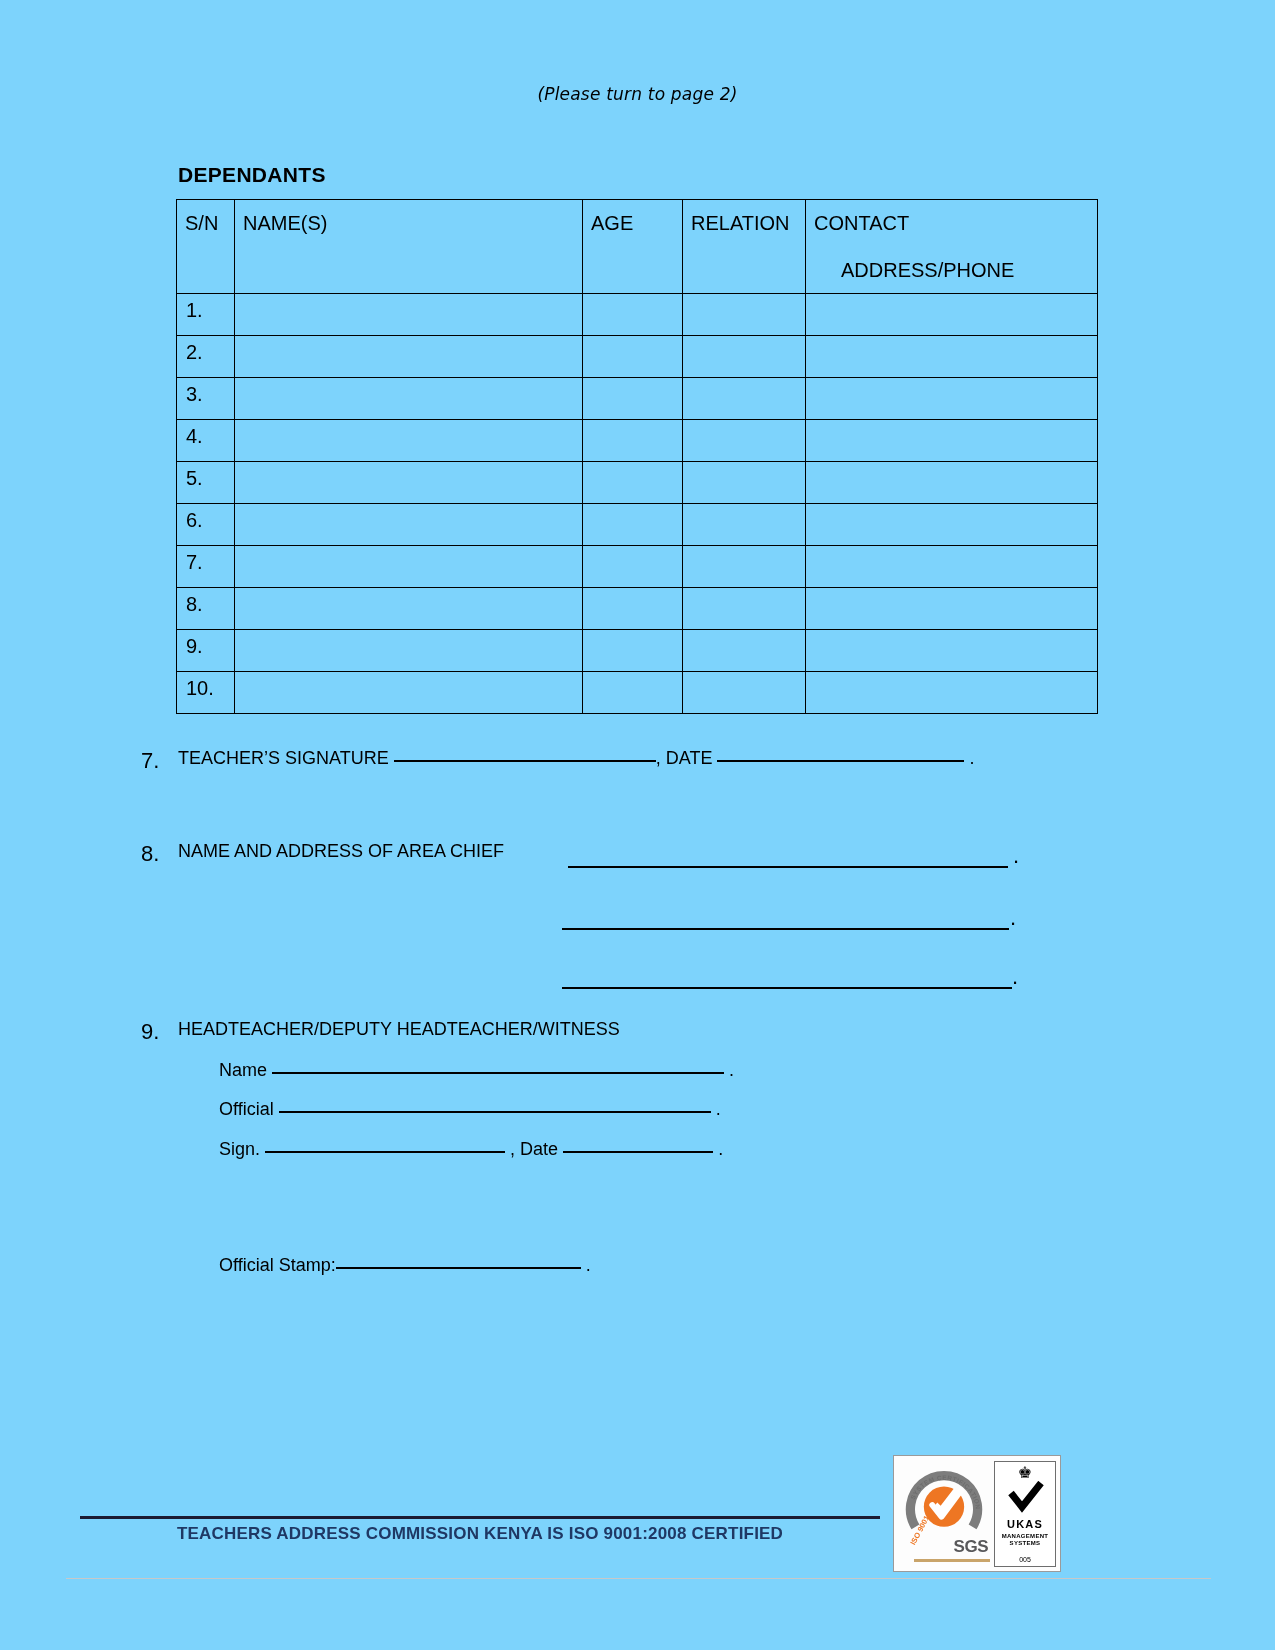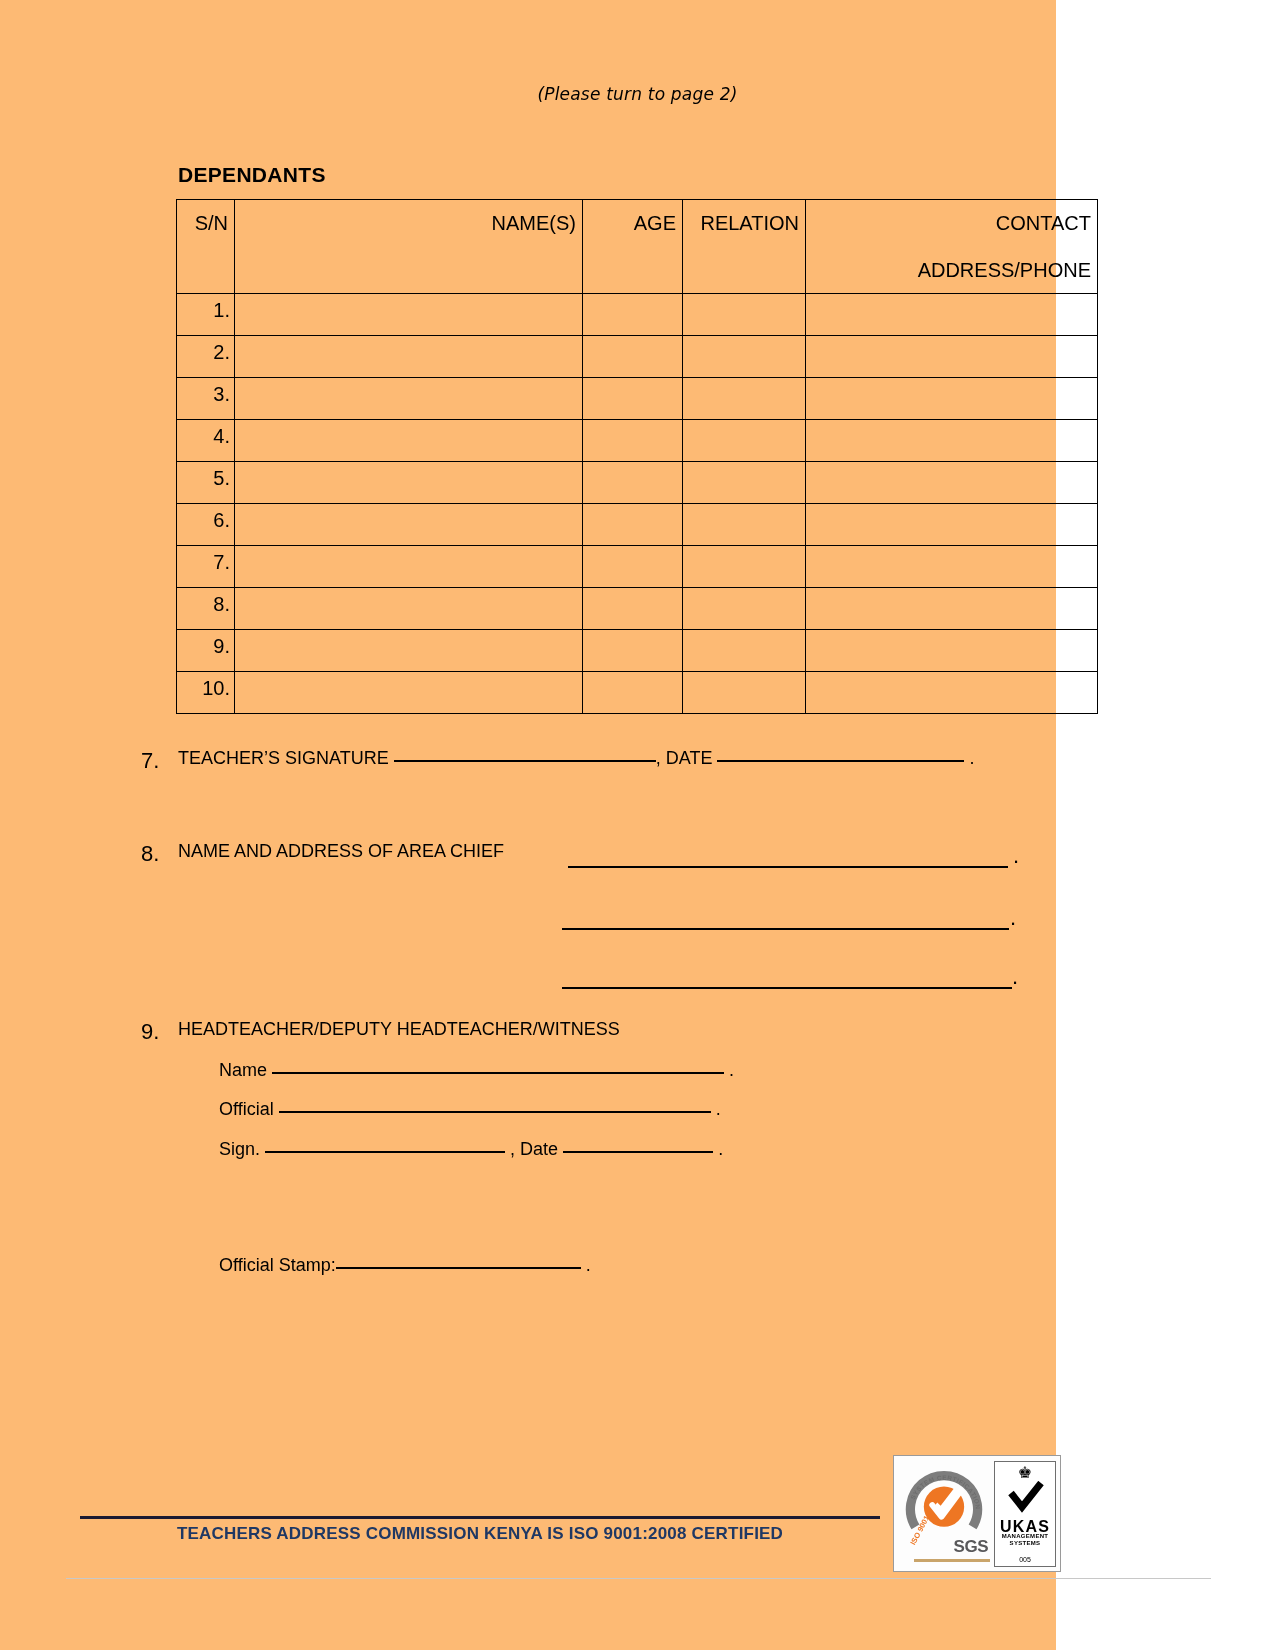--- a/index.html
+++ b/index.html
@@ -12,23 +12,23 @@
     width: 1275px;
     height: 1650px;
     position: relative;
     font-family: "Liberation Sans", sans-serif;
     color: #000000;
     overflow: hidden;
   }
 
   .page {
     position: relative;
-    width: 1056px;
+    width: 1275px;
     height: 1650px;
-    background: #fdba74;
+    background: #7dd3fc;
   }
 
   
   .turn-note {
     position: absolute;
     top: 84px;
     left: 0;
     width: 1275px;
     text-align: center;
     font-family: "DejaVu Sans", sans-serif;
@@ -56,21 +56,21 @@
     left: 176px;
     width: 921px;
     border-collapse: collapse;
     table-layout: fixed;
   }
   .dep-table td, .dep-table th {
     border: 1px solid #000;
     padding: 0;
     vertical-align: top;
     font-weight: normal;
-    text-align: right;
+    text-align: left;
   }
   .dep-table th {
     font-family: "Liberation Sans Narrow", "Liberation Sans", sans-serif;
     font-size: 20px;
     padding: 7px 6px 6px 8px;
     line-height: 1.65;
   }
   .col-sn    { width: 58px; }
   .col-name  { width: 348px; }
   .col-age   { width: 100px; }
@@ -250,21 +250,21 @@
     height: 34px;
   }
   .ukas-word {
     position: absolute;
     top: 56px;
     left: 0;
     width: 100%;
     text-align: center;
     font-family: "Liberation Sans", sans-serif;
     font-weight: bold;
-    font-size: 16px;
+    font-size: 11px;
     letter-spacing: 1.2px;
     color: #000;
   }
   .ukas-sub {
     position: absolute;
     top: 71px;
     left: 0;
     width: 100%;
     text-align: center;
     font-family: "Liberation Sans", sans-serif;

